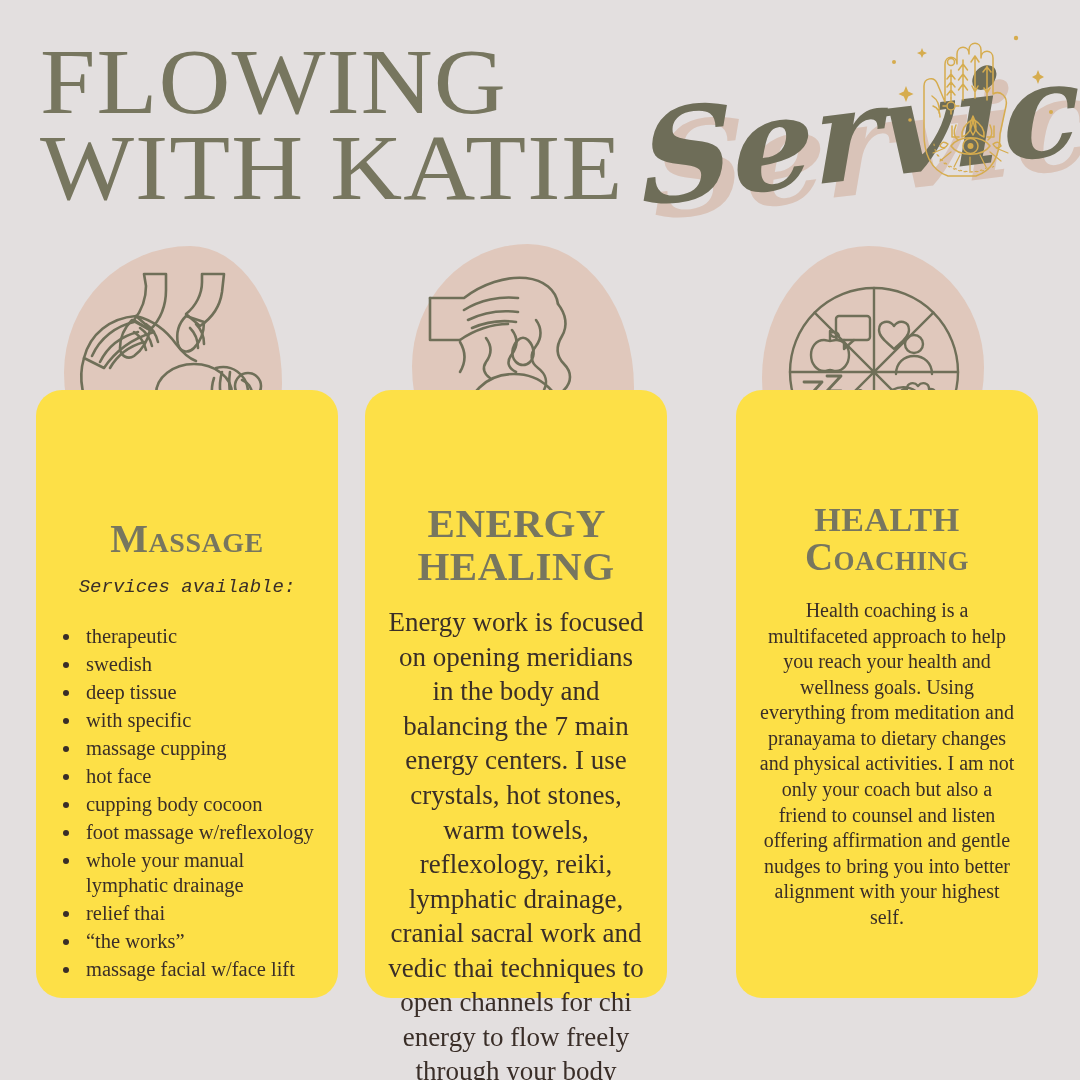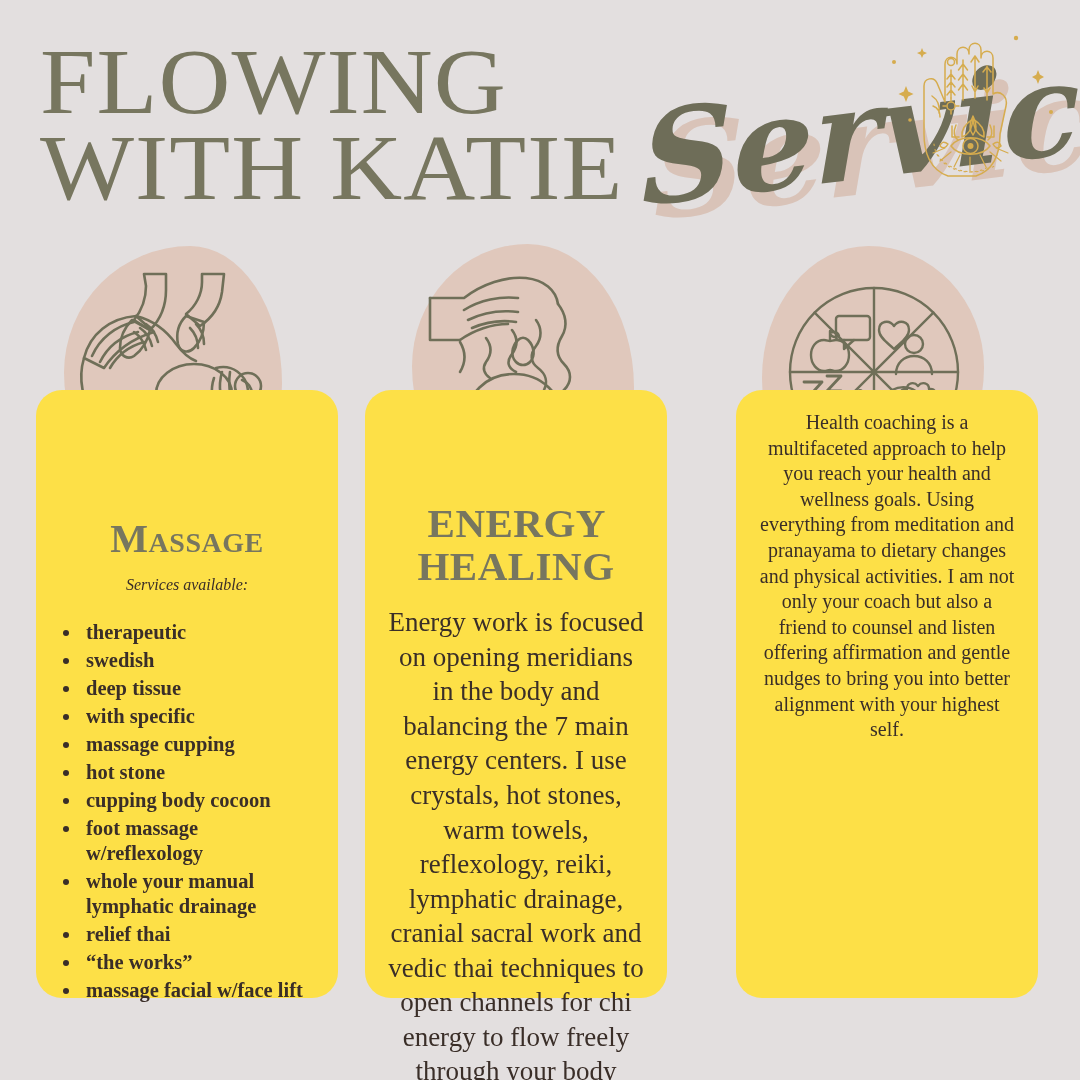--- a/index.html
+++ b/index.html
@@ -79,32 +79,33 @@
   }
   .t1{font-size:40px;margin-top:128px;}
   .t2{font-size:41px;margin-top:112px;text-transform:uppercase;font-variant:normal;}
   .t3{font-size:39px;margin-top:112px;}
   .t3 .ln1{text-transform:uppercase;font-variant:normal;font-size:34px;display:block;}
   .t3 .ln2{display:block;}
 
   .subtitle{
     color:#3A2E28;
     font-style:italic;
-    font-size:16px;
+    font-size:19px;
     text-align:center;
     margin-top:16px;
+    font-family:Liberation Mono, monospace;
   }
 
   .bullets{
     margin:26px 0 0 24px;
     color:#3A2E28;
     font-size:20.5px;
     line-height:1.22;
   }
-  .bullets li{margin-bottom:3px;padding-left:4px;font-weight:bold;}
+  .bullets li{margin-bottom:3px;padding-left:4px;}
 
   .para{
     color:#3A2E28;
     font-size:27px;
     line-height:1.28;
     text-align:center;
     margin-top:18px;
   }
   .para-3{margin-top:20px;font-size:20px;}
 </style>
@@ -282,35 +283,39 @@
 
   <div class="card card-1">
     <div class="card-title t1">Massage</div>
     <div class="subtitle">Services available:</div>
     <ul class="bullets">
       <li>therapeutic</li>
       <li>swedish</li>
       <li>deep tissue</li>
       <li>with specific</li>
       <li>massage cupping</li>
-      <li>hot stone</li>
+      <li>hot face</li>
       <li>cupping body cocoon</li>
       <li>foot massage w/reflexology</li>
       <li>whole your manual lymphatic drainage</li>
       <li>relief thai</li>
       <li>“the works”</li>
       <li>massage facial w/face lift</li>
     </ul>
   </div>
 
   <div class="card card-2">
     <div class="card-title t2">
       <span class="ln1">ENERGY</span>
       <span class="ln2">HEALING</span>
     </div>
     <p class="para">Energy work is focused on opening meridians in the body and balancing the 7 main energy centers. I use crystals, hot stones, warm towels, reflexology, reiki, lymphatic drainage, cranial sacral work and vedic thai techniques to open channels for chi energy to flow freely through your body bringing relief from stress, fatigue, and emotional burdens.</p>
   </div>
 
   <div class="card card-3">
+    <div class="card-title t3">
+      <span class="ln1">HEALTH</span>
+      <span class="ln2">Coaching</span>
+    </div>
     <p class="para para-3">Health coaching is a multifaceted approach to help you reach your health and wellness goals. Using everything from meditation and pranayama to dietary changes and physical activities. I am not only your coach but also a friend to counsel and listen offering affirmation and gentle nudges to bring you into better alignment with your highest self.</p>
   </div>
 
 </div>
 
 </body></html>

